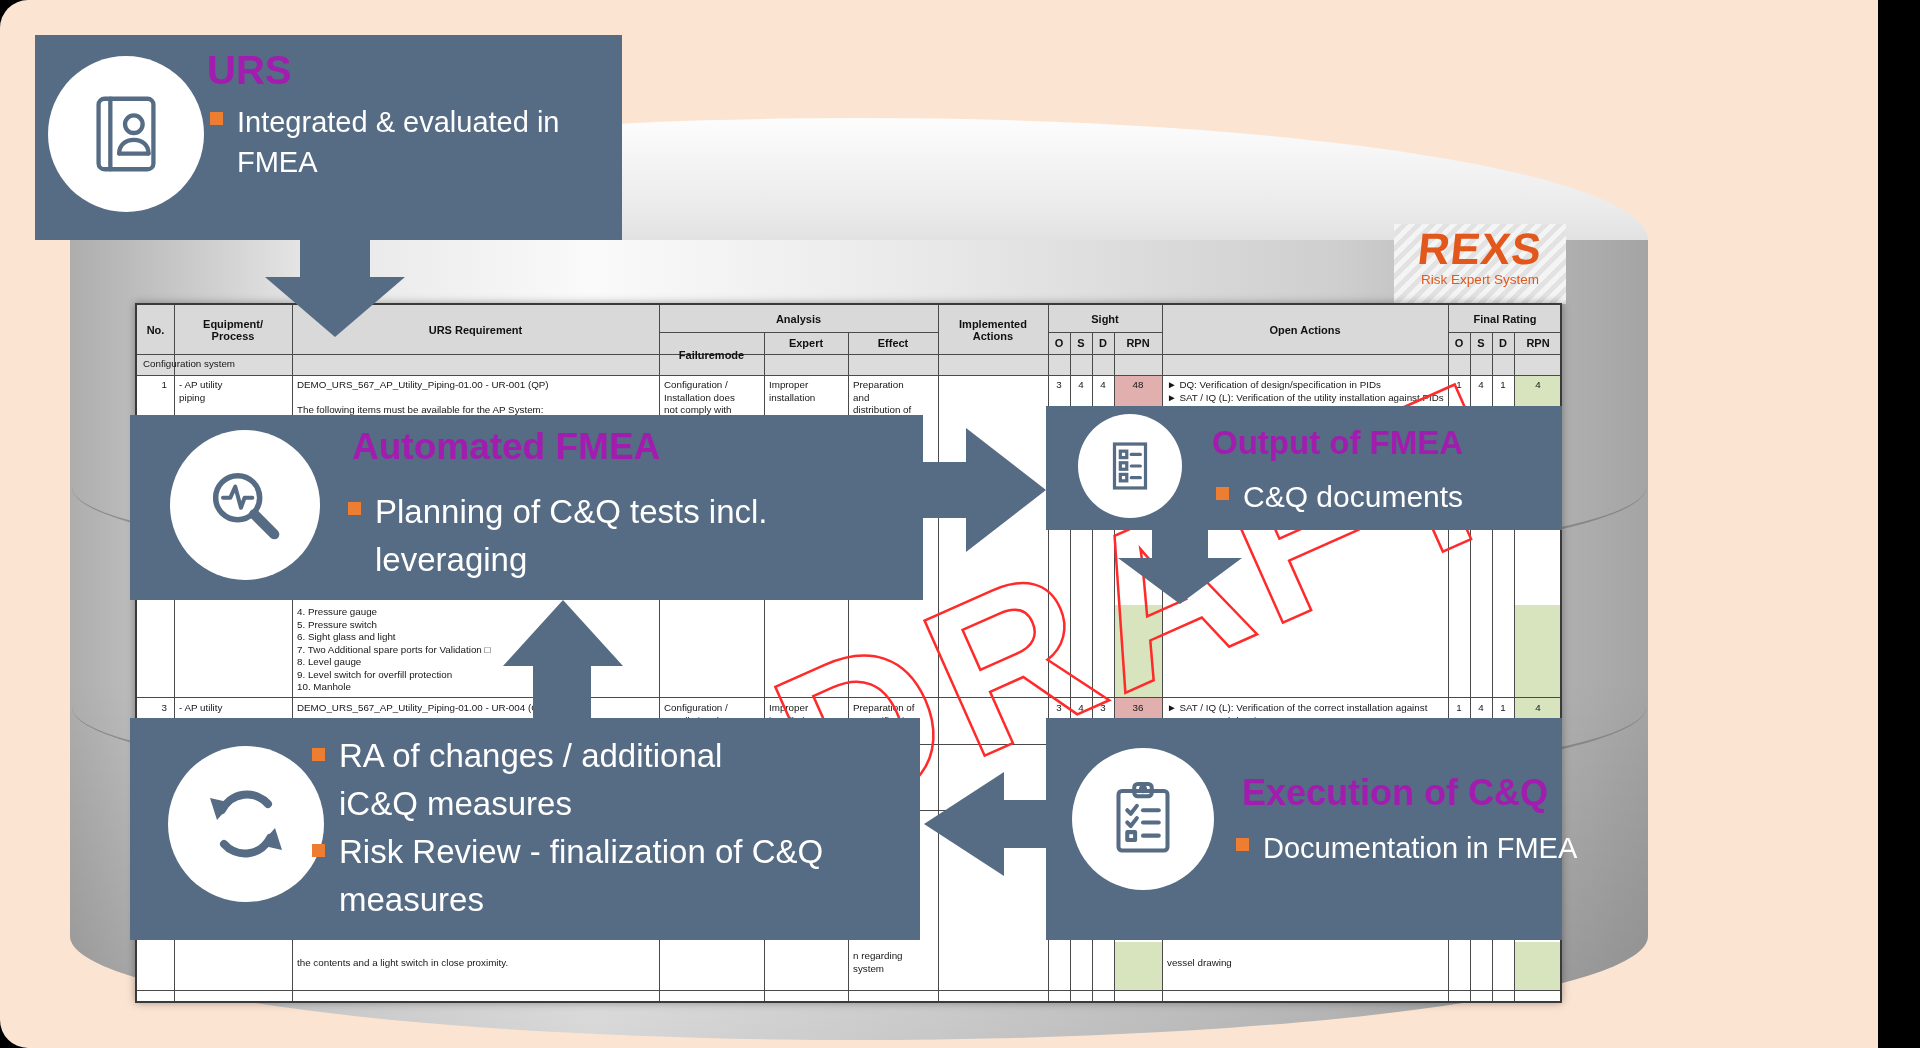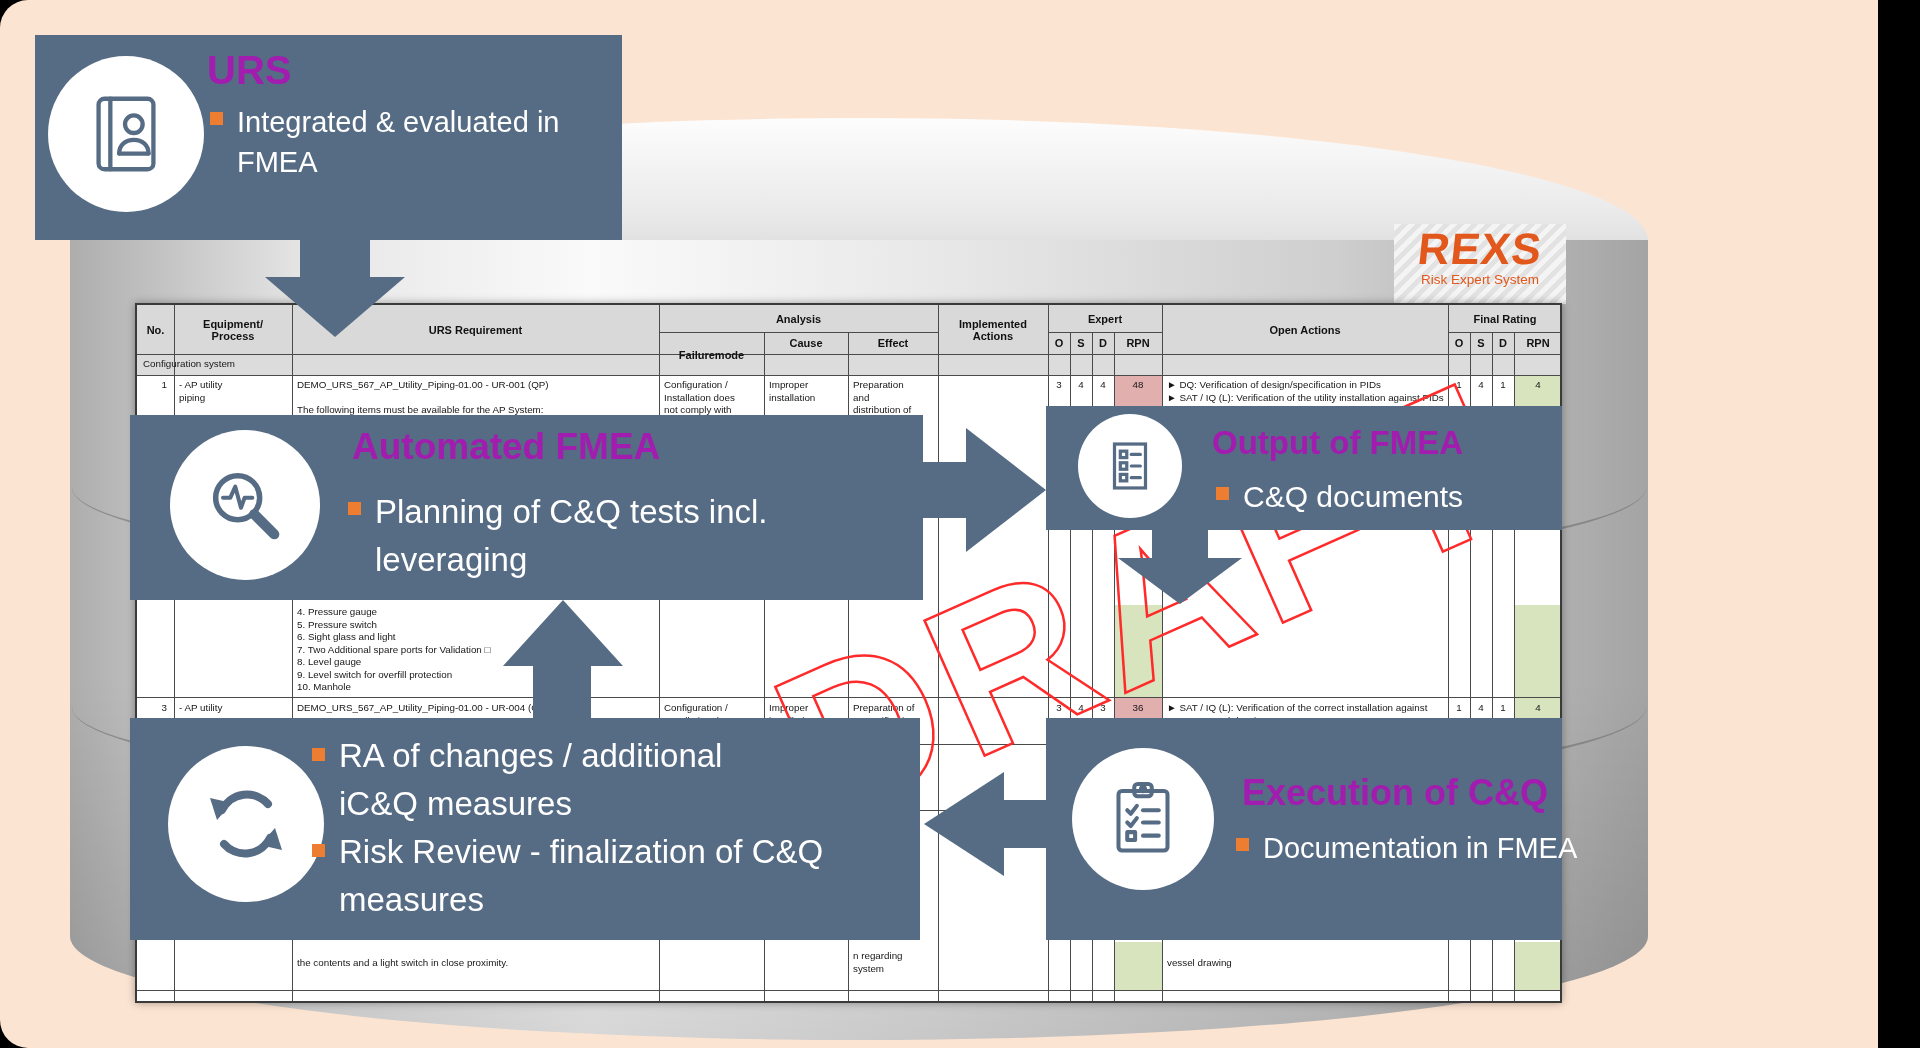--- a/index.html
+++ b/index.html
@@ -100,25 +100,25 @@
     <div class="hl" style="top:439px;left:0;width:1425px;"></div>
     <div class="hl" style="top:505px;left:0;width:1425px;"></div>
     <div class="hl" style="top:685px;left:0;width:1425px;"></div>
 
     <div class="th" style="left:0;top:0;width:37px;height:49px;">No.</div>
     <div class="th" style="left:37px;top:0;width:118px;height:49px;">Equipment/
 Process</div>
     <div class="th" style="left:155px;top:0;width:367px;height:49px;">URS Requirement</div>
     <div class="th" style="left:522px;top:0;width:279px;height:27px;">Analysis</div>
     <div class="th" style="left:522px;top:27px;width:105px;height:22px;margin-top:12px;">Failuremode</div>
-    <div class="th" style="left:627px;top:27px;width:84px;height:22px;">Cause</div>
+    <div class="th" style="left:627px;top:27px;width:84px;height:22px;">Expert</div>
     <div class="th" style="left:711px;top:27px;width:90px;height:22px;">Effect</div>
     <div class="th" style="left:801px;top:0;width:110px;height:49px;">Implemented
 Actions</div>
-    <div class="th" style="left:911px;top:0;width:114px;height:27px;">Expert</div>
+    <div class="th" style="left:911px;top:0;width:114px;height:27px;">Sight</div>
     <div class="th" style="left:911px;top:27px;width:22px;height:22px;">O</div>
     <div class="th" style="left:933px;top:27px;width:22px;height:22px;">S</div>
     <div class="th" style="left:955px;top:27px;width:22px;height:22px;">D</div>
     <div class="th" style="left:977px;top:27px;width:48px;height:22px;">RPN</div>
     <div class="th" style="left:1025px;top:0;width:286px;height:49px;">Open Actions</div>
     <div class="th" style="left:1311px;top:0;width:114px;height:27px;">Final Rating</div>
     <div class="th" style="left:1311px;top:27px;width:22px;height:22px;">O</div>
     <div class="th" style="left:1333px;top:27px;width:22px;height:22px;">S</div>
     <div class="th" style="left:1355px;top:27px;width:22px;height:22px;">D</div>
     <div class="th" style="left:1377px;top:27px;width:48px;height:22px;">RPN</div>

